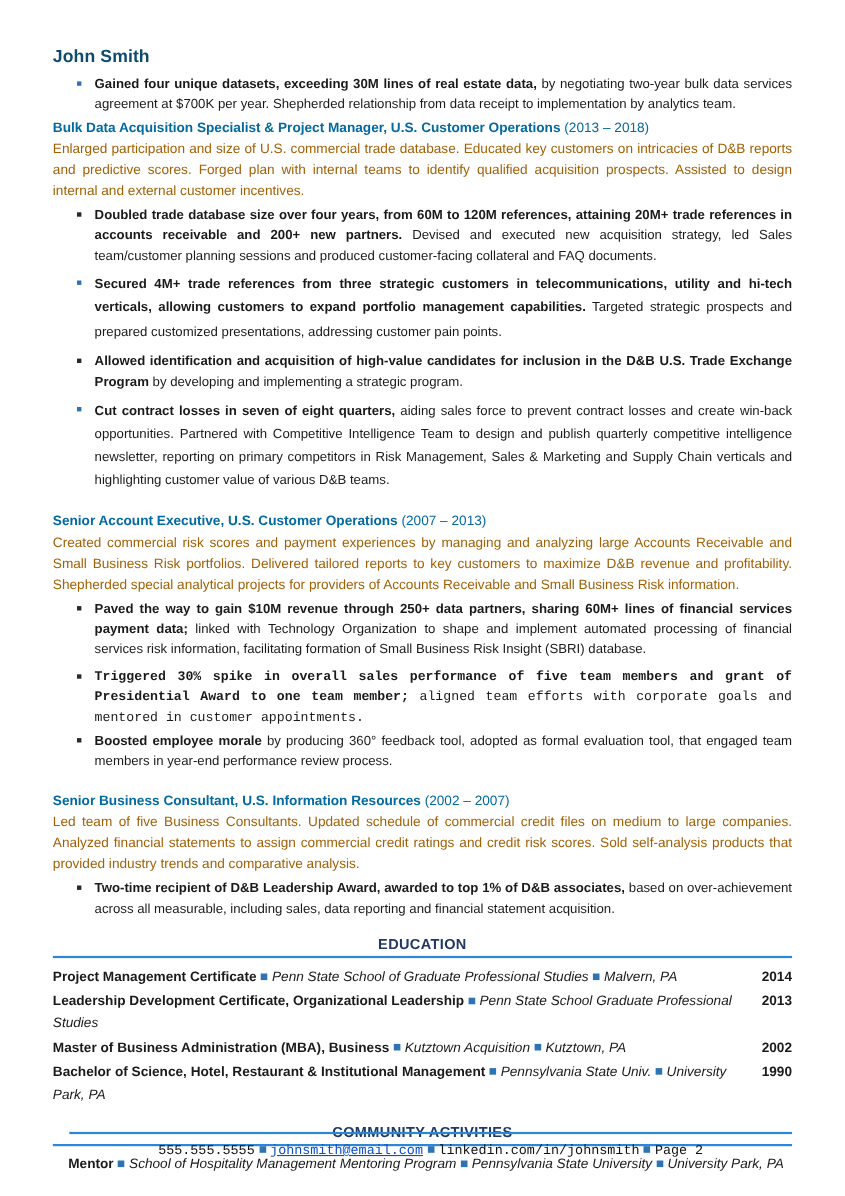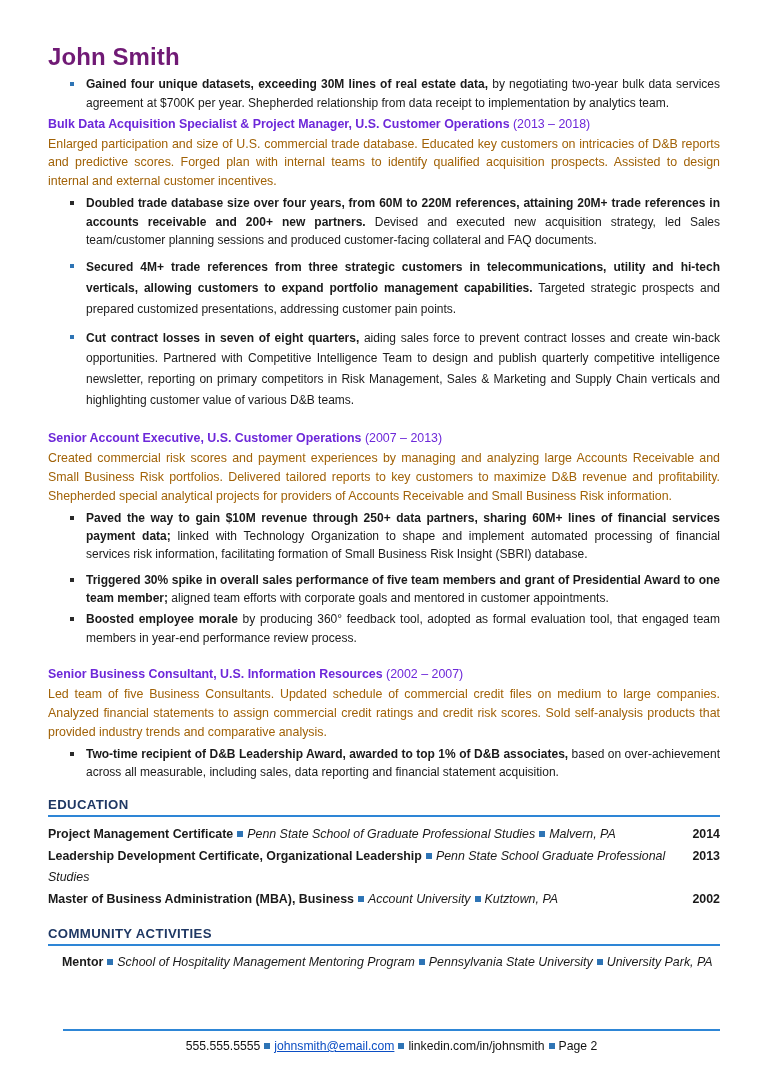--- a/index.html
+++ b/index.html
@@ -18,43 +18,43 @@
   .page {
     position: relative;
     width: 768px;
     height: 1087px;
     box-sizing: border-box;
     padding: 44px 48px 0 48px;
   }
 
   
   .name {
-    color: #701a75;
-    font-size: 24px;
+    color: #0c4a6e;
+    font-size: 16px;
     font-weight: bold;
     letter-spacing: 0.1px;
     line-height: 1.05;
     margin: 0 0 6px 0;
   }
 
   
   .body-text {
     font-size: 12.4px;
     line-height: 1.53;
     text-align: justify;
     margin: 0 0 2px 0;
     color: #a16207;
   }
 
   
   .job-title {
     font-size: 12.4px;
     line-height: 1.5;
     margin: 3px 0 1px 0;
-    color: #6d28d9;
+    color: #0369a1;
   }
   .job-title .role { font-weight: bold; }
   .job-title .dates { font-weight: normal; }
 
   
   ul.bullets {
     list-style: none;
     margin: 3px 0 0 0;
     padding: 0;
   }
@@ -84,20 +84,21 @@
     margin-top: 16px;
   }
   .section-head {
     color: #1f3864;
     font-size: 13.2px;
     font-weight: bold;
     letter-spacing: 0.35px;
     padding-bottom: 3px;
     border-bottom: 2.6px solid #2e86d6;
     margin-bottom: 6px;
+    text-align: center;
   }
 
   
   .edu-row {
     display: flex;
     align-items: baseline;
     font-size: 12.4px;
     line-height: 1.62;
     padding: 1px 0;
   }
@@ -133,20 +134,21 @@
   }
   .com-role { font-weight: bold; }
   .com-item { font-style: italic; }
 
   
   .footer {
     position: absolute;
     left: 63px;
     right: 48px;
     bottom: 32px;
+    font-family: Liberation Mono, monospace;
   }
   .footer-rule {
     border-top: 2.2px solid #2e86d6;
     margin-bottom: 7px;
   }
   .footer-line {
     text-align: center;
     font-size: 12.2px;
     line-height: 1.4;
     color: #111;
@@ -168,41 +170,44 @@
     <li>
       <span class="sq blue"></span><span class="lead">Gained four unique datasets, exceeding 30M lines of real estate data,</span><span> by negotiating two-year bulk data services agreement at $700K per year. Shepherded relationship from data receipt to implementation by analytics team.</span>
     </li>
   </ul>
 
   <div class="job">
     <div class="job-title"><span class="role">Bulk Data Acquisition Specialist &amp; Project Manager, U.S. Customer Operations</span><span class="dates"> (2013 – 2018)</span></div>
     <p class="body-text">Enlarged participation and size of U.S. commercial trade database. Educated key customers on intricacies of D&amp;B reports and predictive scores. Forged plan with internal teams to identify qualified acquisition prospects. Assisted to design internal and external customer incentives.</p>
     <ul class="bullets">
       <li>
-        <span class="sq dark"></span><span class="lead">Doubled trade database size over four years, from 60M to 220M references, attaining 20M+ trade references in accounts receivable and 200+ new partners.</span><span> Devised and executed new acquisition strategy, led Sales team/customer planning sessions and produced customer-facing collateral and FAQ documents.</span>
+        <span class="sq dark"></span><span class="lead">Doubled trade database size over four years, from 60M to 120M references, attaining 20M+ trade references in accounts receivable and 200+ new partners.</span><span> Devised and executed new acquisition strategy, led Sales team/customer planning sessions and produced customer-facing collateral and FAQ documents.</span>
       </li>
       <li style="line-height:1.78;">
         <span class="sq blue"></span><span class="lead">Secured 4M+ trade references from three strategic customers in telecommunications, utility and hi-tech verticals, allowing customers to expand portfolio management capabilities.</span><span> Targeted strategic prospects and prepared customized presentations, addressing customer pain points.</span>
+      </li>
+      <li>
+        <span class="sq dark"></span><span class="lead">Allowed identification and acquisition of high-value candidates for inclusion in the D&amp;B U.S. Trade Exchange Program</span><span> by developing and implementing a strategic program.</span>
       </li>
       <li style="line-height:1.74;">
         <span class="sq blue"></span><span class="lead">Cut contract losses in seven of eight quarters,</span><span> aiding sales force to prevent contract losses and create win-back opportunities. Partnered with Competitive Intelligence Team to design and publish quarterly competitive intelligence newsletter, reporting on primary competitors in Risk Management, Sales &amp; Marketing and Supply Chain verticals and highlighting customer value of various D&amp;B teams.</span>
       </li>
     </ul>
   </div>
 
   <div class="spacer-md"></div>
 
   <div class="job">
     <div class="job-title"><span class="role">Senior Account Executive, U.S. Customer Operations</span><span class="dates"> (2007 – 2013)</span></div>
     <p class="body-text">Created commercial risk scores and payment experiences by managing and analyzing large Accounts Receivable and Small Business Risk portfolios. Delivered tailored reports to key customers to maximize D&amp;B revenue and profitability. Shepherded special analytical projects for providers of Accounts Receivable and Small Business Risk information.</p>
     <ul class="bullets">
       <li>
         <span class="sq dark"></span><span class="lead">Paved the way to gain $10M revenue through 250+ data partners, sharing 60M+ lines of financial services payment data;</span><span> linked with Technology Organization to shape and implement automated processing of financial services risk information, facilitating formation of Small Business Risk Insight (SBRI) database.</span>
       </li>
-      <li style="margin-bottom:3px;">
+      <li style="margin-bottom:3px;font-family:Liberation Mono, monospace;">
         <span class="sq dark"></span><span class="lead">Triggered 30% spike in overall sales performance of five team members and grant of Presidential Award to one team member;</span><span> aligned team efforts with corporate goals and mentored in customer appointments.</span>
       </li>
       <li>
         <span class="sq dark"></span><span class="lead">Boosted employee morale</span><span> by producing 360° feedback tool, adopted as formal evaluation tool, that engaged team members in year-end performance review process.</span>
       </li>
     </ul>
   </div>
 
   <div class="spacer-md"></div>
 
@@ -223,24 +228,28 @@
       <div class="edu-main"><span class="edu-degree">Project Management Certificate</span><span class="bsq"></span><span class="edu-school">Penn State School of Graduate Professional Studies</span><span class="bsq"></span><span class="edu-place">Malvern, PA</span></div>
       <div class="edu-year">2014</div>
     </div>
 
     <div class="edu-row">
       <div class="edu-main"><span class="edu-degree">Leadership Development Certificate, Organizational Leadership</span><span class="bsq"></span><span class="edu-school">Penn State School Graduate Professional Studies</span></div>
       <div class="edu-year">2013</div>
     </div>
 
     <div class="edu-row">
-      <div class="edu-main"><span class="edu-degree">Master of Business Administration (MBA), Business</span><span class="bsq"></span><span class="edu-school">Account University</span><span class="bsq"></span><span class="edu-place">Kutztown, PA</span></div>
+      <div class="edu-main"><span class="edu-degree">Master of Business Administration (MBA), Business</span><span class="bsq"></span><span class="edu-school">Kutztown Acquisition</span><span class="bsq"></span><span class="edu-place">Kutztown, PA</span></div>
       <div class="edu-year">2002</div>
     </div>
 
+    <div class="edu-row tight">
+      <div class="edu-main"><span class="edu-degree">Bachelor of Science, Hotel, Restaurant &amp; Institutional Management</span><span class="bsq"></span><span class="edu-school">Pennsylvania State Univ.</span><span class="bsq"></span><span class="edu-place">University Park, PA</span></div>
+      <div class="edu-year">1990</div>
+    </div>
   </div>
 
   <div class="section">
     <div class="section-head">COMMUNITY ACTIVITIES</div>
 
     <div class="com-row">
       <span class="com-role">Mentor</span><span class="bsq"></span><span class="com-item">School of Hospitality Management Mentoring Program</span><span class="bsq"></span><span class="com-item">Pennsylvania State University</span><span class="bsq"></span><span class="com-item">University Park, PA</span>
     </div>
 
   </div>

